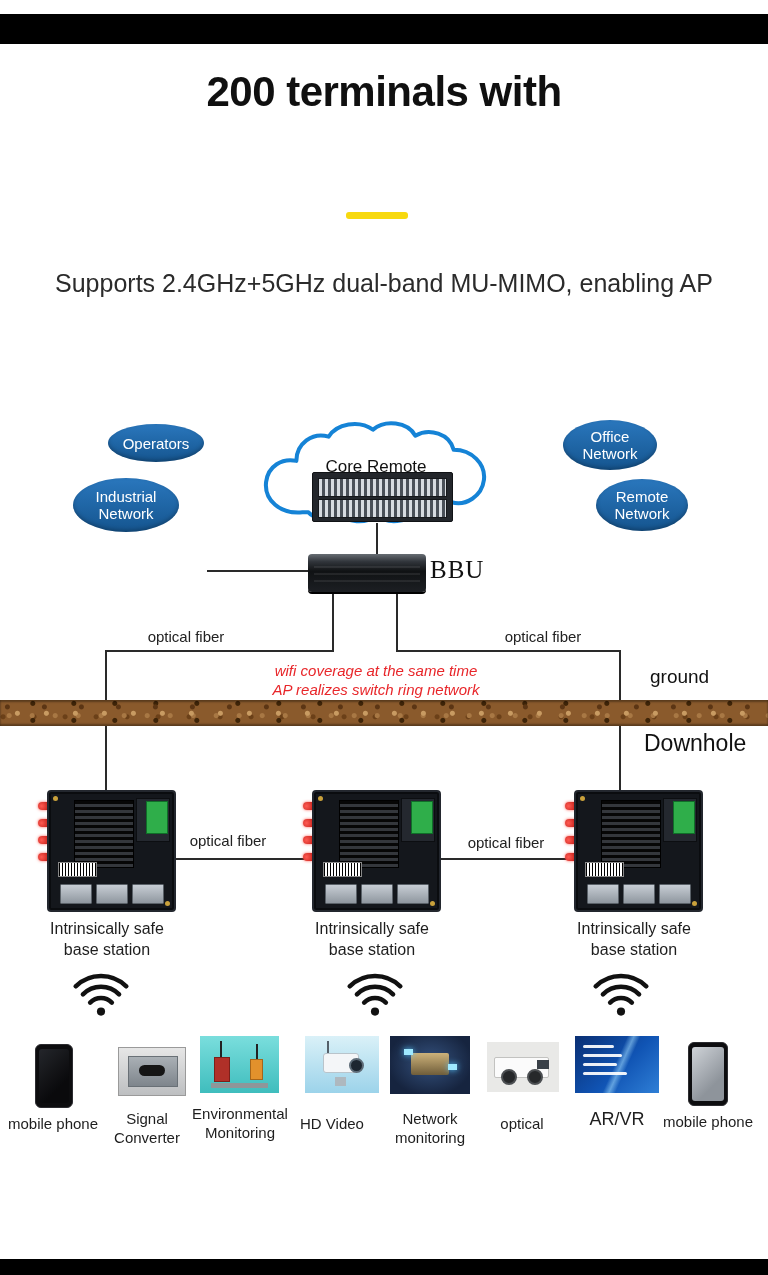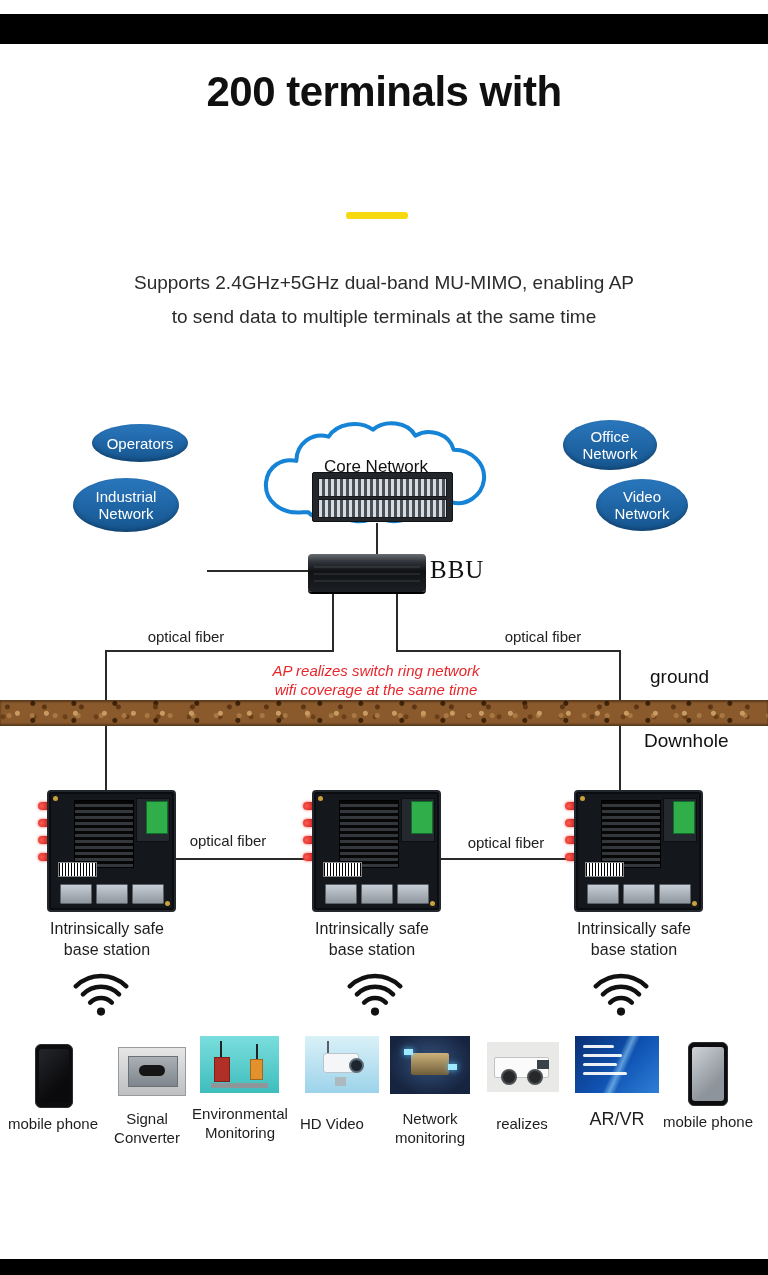--- a/index.html
+++ b/index.html
@@ -11,21 +11,21 @@
   .pre { white-space:pre-line; }
 
   .bar { position:absolute; left:0; width:768px; height:30px; background:#000; }
   .bar.top { top:0; } .bar.bottom { bottom:0; }
 
   .page-title { position:absolute; left:0; top:54px; width:768px; text-align:center;
     font-size:42px; font-weight:800; letter-spacing:-0.5px; line-height:48px; color:#101010; }
   .yellow-dash { position:absolute; left:346px; top:198px; width:62px; height:7px;
     background:#f7d90f; border-radius:3px; }
   .subtitle { position:absolute; left:34px; top:252px; width:700px; text-align:center;
-    font-size:19px; line-height:34px; color:#2b2b2b; }
+    font-size:25px; line-height:34px; color:#2b2b2b; }
 
   
   .ln { position:absolute; background:#2a2a2a; }
   .ln.h { height:2px; } .ln.v { width:2px; }
 
   
   .cloud { position:absolute; left:256px; top:406px; width:238px; height:108px; }
   .server { position:absolute; left:312px; top:458px; width:141px; height:50px;
     background:#23262b; border:1px solid #101215; border-radius:2px; padding:3px 5px; box-sizing:border-box; }
   .server .row { height:17px; margin:2px 0;
@@ -48,21 +48,21 @@
     background:repeating-linear-gradient(180deg, rgba(255,255,255,.08) 0 2px, transparent 2px 7px); }
   .bbu-label { position:absolute; left:430px; top:542px; font-family:"Liberation Serif", serif;
     font-size:25px; color:#111; letter-spacing:1px; }
   .gbs-label { position:absolute; left:85px; top:543px; width:132px;
     font-size:18px; line-height:25px; color:#111; }
 
   .fiber-label { position:absolute; width:112px; text-align:center; font-size:15px; color:#222; }
   .ap-note { position:absolute; left:234px; top:647px; width:284px; text-align:center;
     color:#e8262a; font-style:italic; font-size:15px; line-height:19px; }
   .ground-label { position:absolute; left:650px; top:652px; font-size:19px; color:#111; }
-  .downhole-label { position:absolute; left:644px; top:716px; font-size:19px; color:#111; }
+  .downhole-label { position:absolute; left:644px; top:716px; font-size:23px; color:#111; }
 
   
   .soil { position:absolute; left:0; top:686px; width:768px; height:26px;
     background-color:#8a5a2c;
     background-image:
       radial-gradient(circle at 20% 30%, #5b3514 2px, transparent 3px),
       radial-gradient(circle at 60% 70%, #c89b62 2px, transparent 3px),
       radial-gradient(circle at 80% 20%, #3e2408 2px, transparent 3px),
       radial-gradient(circle at 40% 60%, #a87844 2px, transparent 3px),
       radial-gradient(circle at 10% 80%, #6b4018 2px, transparent 3px);
@@ -165,71 +165,70 @@
 
   <div class="bar top"></div>
 
   <div class="page-title">
     <div>200 terminals with</div>
   </div>
   <div class="yellow-dash"></div>
 
   <div class="subtitle">
     <div>Supports 2.4GHz+5GHz dual-band MU-MIMO, enabling AP</div>
-    <div>to send data to multiple terminals at the same time</div>
   </div>
 
   <div class="ln v" style="left:376px; top:509px; height:33px;"></div>
   <div class="ln h" style="left:207px; top:556px; width:104px;"></div>
   <div class="ln v" style="left:332px; top:578px; height:60px;"></div>
   <div class="ln v" style="left:396px; top:578px; height:60px;"></div>
   <div class="ln h" style="left:105px; top:636px; width:229px;"></div>
   <div class="ln h" style="left:396px; top:636px; width:225px;"></div>
   <div class="ln v" style="left:105px; top:636px; height:141px;"></div>
   <div class="ln v" style="left:619px; top:636px; height:141px;"></div>
   <div class="ln h" style="left:176px; top:844px; width:128px;"></div>
   <div class="ln h" style="left:441px; top:844px; width:126px;"></div>
 
   <svg class="cloud" viewBox="0 0 236 104">
     <path d="M 46 90 C 24 92 8 78 10 60 C 12 44 26 36 40 39 C 40 22 56 10 72 15
              C 80 2 102 -2 116 8 C 128 -2 150 0 158 14 C 172 6 192 12 196 28
              C 214 28 228 42 226 58 C 224 74 208 84 194 80 C 190 92 172 97 160 90
              C 150 100 130 102 120 93 C 108 102 90 100 84 91 C 74 98 58 97 52 90 Z" fill="#ffffff" stroke="#1583d6" stroke-width="4" stroke-linejoin="round"></path>
   </svg>
-  <div class="core-net-label">Core Network</div>
+  <div class="core-net-label">Core Remote</div>
   <div class="server">
     <div class="row"></div>
     <div class="row"></div>
   </div>
 
-  <div class="ellipse" style="left:92px; top:410px; width:96px; height:38px;">
+  <div class="ellipse" style="left:108px; top:410px; width:96px; height:38px;">
     <span class="pre">Operators</span>
   </div>
   <div class="ellipse" style="left:73px; top:464px; width:106px; height:54px;">
     <span class="pre">Industrial
 Network</span>
   </div>
   <div class="ellipse" style="left:563px; top:406px; width:94px; height:50px;">
     <span class="pre">Office
 Network</span>
   </div>
   <div class="ellipse" style="left:596px; top:465px; width:92px; height:52px;">
-    <span class="pre">Video
+    <span class="pre">Remote
 Network</span>
   </div>
 
   <div class="bbu"></div>
   <div class="bbu-label">BBU</div>
 
   <div class="fiber-label" style="left:130px; top:614px;">optical fiber</div>
   <div class="fiber-label" style="left:487px; top:614px;">optical fiber</div>
 
   <div class="ap-note">
+    <div>wifi coverage at the same time</div>
     <div>AP realizes switch ring network</div>
-    <div>wifi coverage at the same time</div>
   </div>
 
   <div class="ground-label">ground</div>
 
   <div class="soil"></div>
 
   <div class="downhole-label">Downhole</div>
 
   <div class="board" style="left:38px; top:776px;">
     <div class="leds">
@@ -367,19 +366,19 @@
   </div>
 
   <div class="dev-label" style="left:5px; top:1100px; width:96px;">mobile phone</div>
   <div class="dev-label pre" style="left:107px; top:1095px; width:80px;">Signal
 Converter</div>
   <div class="dev-label pre" style="left:190px; top:1090px; width:100px;">Environmental
 Monitoring</div>
   <div class="dev-label" style="left:297px; top:1100px; width:70px;">HD Video</div>
   <div class="dev-label pre" style="left:390px; top:1095px; width:80px;">Network
 monitoring</div>
-  <div class="dev-label" style="left:482px; top:1100px; width:80px;">realizes</div>
+  <div class="dev-label" style="left:482px; top:1100px; width:80px;">optical</div>
   <div class="dev-label big" style="left:585px; top:1096px; width:64px;">AR/VR</div>
   <div class="dev-label" style="left:660px; top:1098px; width:96px;">mobile phone</div>
 
   <div class="bar bottom"></div>
 
 </div>
 
 </body></html>

